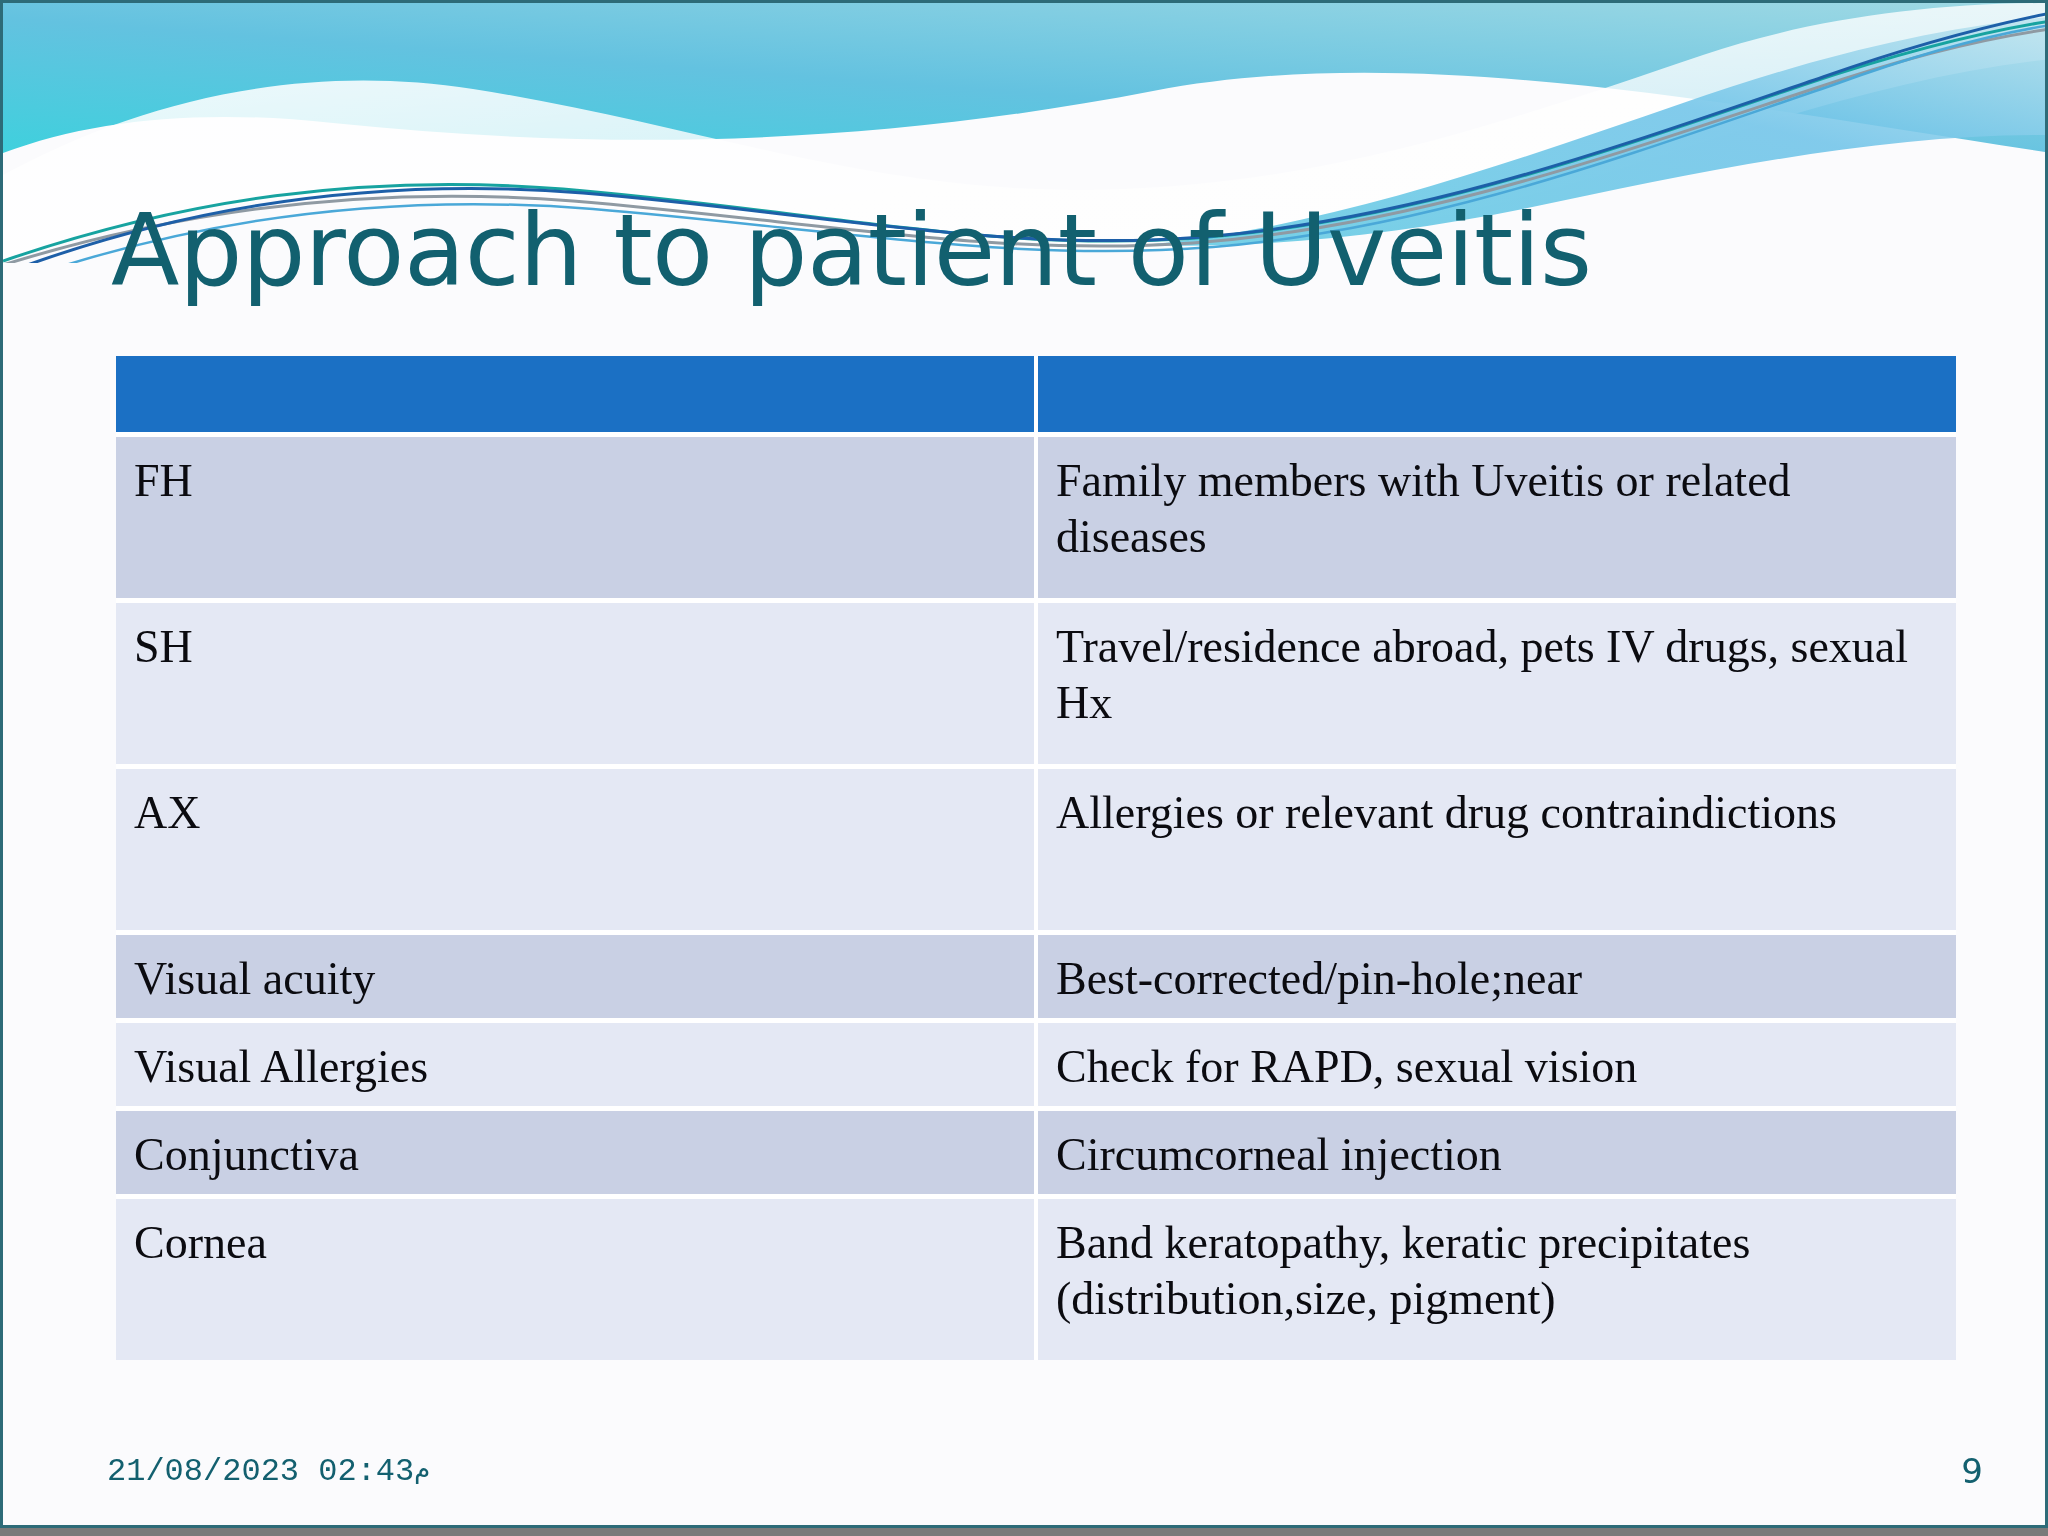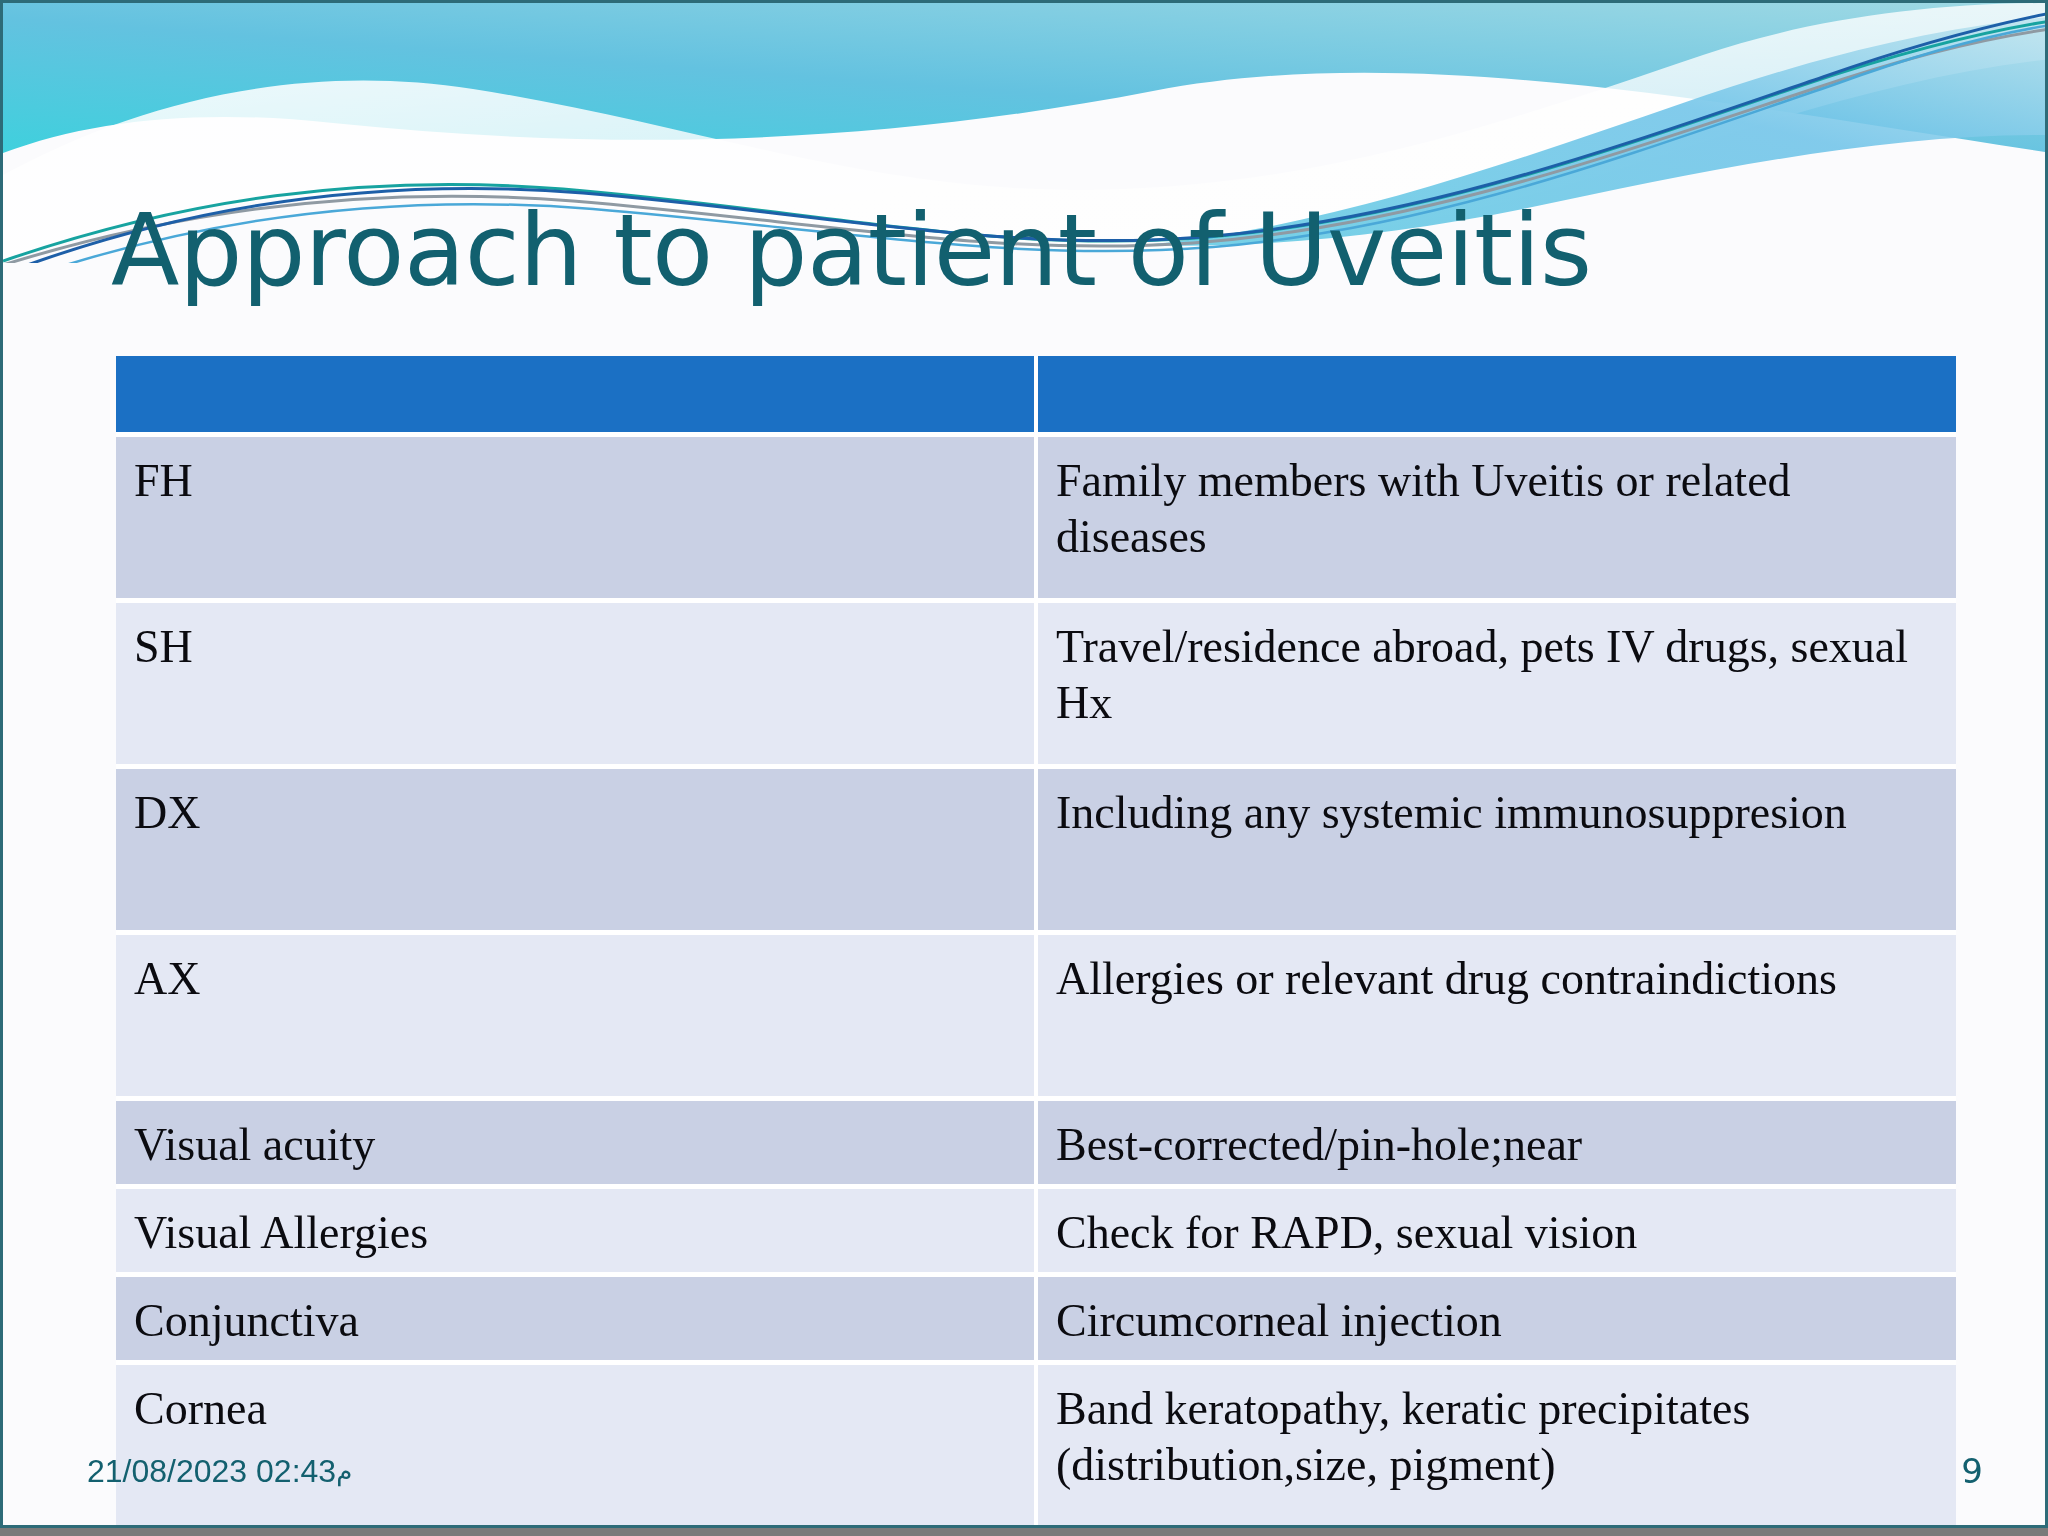--- a/index.html
+++ b/index.html
@@ -78,24 +78,24 @@
   .tbl td:last-child { border-right: none; }
   .tbl tr.shade-a td { background: #c9d0e4; }
   .tbl tr.shade-b td { background: #e4e8f4; }
   .tbl tr.tall td   { height: 134px; }
   .tbl tr.short td  { height: 50px; }
   .tbl tr:last-child td { border-bottom: none; }
 
   
   .footer-date {
     position: absolute;
-    left: 84px;
+    left: 104px;
     top: 1468px;
     transform: translateY(-50%);
-    font-family: Liberation Sans, sans-serif;
+    font-family: Liberation Mono, monospace;
     font-size: 32px;
     color: #13606f;
     white-space: nowrap;
   }
   .footer-date .ampm { font-size: 26px; vertical-align: 2px; margin-right: 4px; }
   .footer-page {
     position: absolute;
     right: 62px;
     top: 1468px;
     transform: translateY(-50%);
@@ -156,24 +156,20 @@
     </thead>
     <tbody>
       <tr class="shade-a tall">
         <td>FH</td>
         <td>Family members with Uveitis or related diseases</td>
       </tr>
       <tr class="shade-b tall">
         <td>SH</td>
         <td>Travel/residence abroad, pets IV drugs, sexual Hx</td>
       </tr>
-      <tr class="shade-a tall">
-        <td>DX</td>
-        <td>Including any systemic immunosuppresion</td>
-      </tr>
       <tr class="shade-b tall">
         <td>AX</td>
         <td>Allergies or relevant drug contraindictions</td>
       </tr>
       <tr class="shade-a short">
         <td>Visual acuity</td>
         <td>Best-corrected/pin-hole;near</td>
       </tr>
       <tr class="shade-b short">
         <td>Visual Allergies</td>

